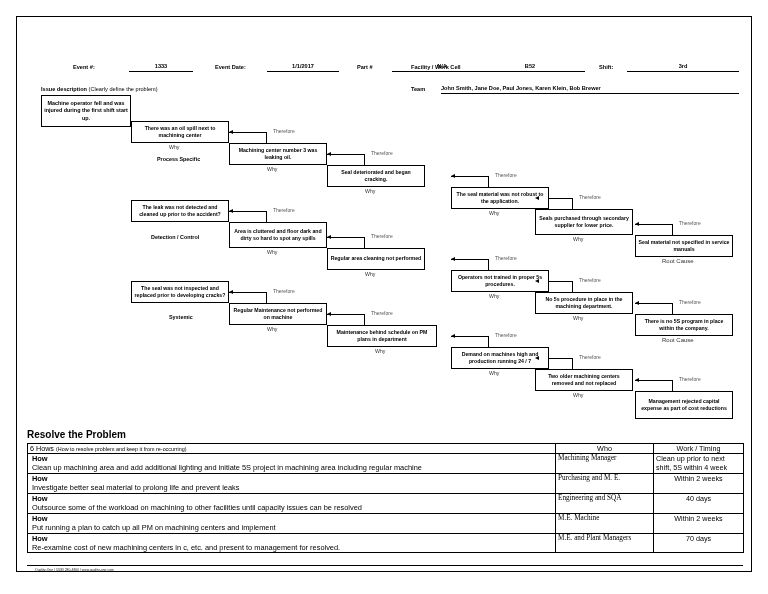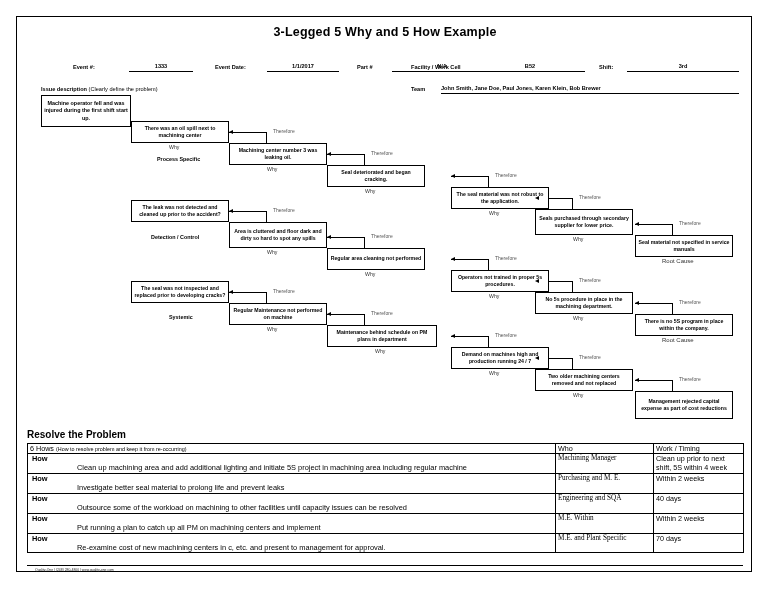--- a/index.html
+++ b/index.html
@@ -50,41 +50,40 @@
   .resolve-title{
     position:absolute;font-size:10px;font-weight:bold;color:#000;
   }
   table.resolve{
     position:absolute;border-collapse:collapse;table-layout:fixed;
   }
   table.resolve td,table.resolve th{
     border:1px solid #000;padding:0 2px;font-size:7.2px;color:#000;
     vertical-align:top;font-weight:normal;
   }
-  th.hd{font-weight:bold;text-align:left;font-size:6.6px;padding:1px 2px;}
+  th.hd{font-weight:bold;text-align:center;font-size:6.6px;padding:1px 2px;}
   td.hdleft{font-weight:bold;font-size:7.6px;}
   td.hdleft .sub{font-weight:normal;font-size:5.4px;}
   td.howcell{padding:0;}
   td.howcell .howlbl{font-weight:bold;font-size:7.4px;line-height:1.25;padding:0 2px;}
-  td.howcell .howtxt{font-size:7.4px;line-height:1.3;padding:0 2px;margin-left:45px;}
+  td.howcell .howtxt{font-size:7.4px;line-height:1.3;padding:0 2px;}
   td.who{font-size:7.4px;vertical-align:bottom;line-height:1.25;font-family:Liberation Serif, serif;}
-  td.when{font-size:7.4px;vertical-align:bottom;line-height:1.25;}
+  td.when{font-size:7.4px;text-align:center;vertical-align:bottom;line-height:1.25;}
   td.when.two{text-align:left;}
   .footer{
     position:absolute;font-size:3.4px;color:#222;white-space:nowrap;
   }
   .footrule{position:absolute;border-top:1px solid #000;height:0;}
 </style>
 </head>
 <body>
 
 <div id="page">
   <div id="sheet">
 
-    <div class="title">3-Legged 5 Why and 5 How Example</div>
 
     <div class="fld" style="left:56px;top:47px;">Event #:</div>
     <div class="fldline" style="left:112px;top:54px;width:64px;"></div>
     <div class="fldval" style="left:112px;top:46px;width:64px;">1333</div>
 
     <div class="fld" style="left:198px;top:47px;">Event Date:</div>
     <div class="fldline" style="left:250px;top:54px;width:72px;"></div>
     <div class="fldval" style="left:250px;top:46px;width:72px;">1/1/2017</div>
 
     <div class="fld" style="left:340px;top:47px;">Part #</div>
@@ -271,30 +270,30 @@
           </td>
           <td class="who">Engineering and SQA</td>
           <td class="when">40 days</td>
         </tr>
 
         <tr>
           <td class="howcell">
             <div class="howlbl">How</div>
             <div class="howtxt">Put running a plan to catch up all PM on machining centers and implement</div>
           </td>
-          <td class="who">M.E. Within</td>
+          <td class="who">M.E. Machine</td>
           <td class="when">Within 2 weeks</td>
         </tr>
 
         <tr>
           <td class="howcell">
             <div class="howlbl">How</div>
-            <div class="howtxt">Re-examine cost of new machining centers in c, etc. and present to management for approval.</div>
-          </td>
-          <td class="who" style="vertical-align:top;">M.E. and Plant Specific</td>
+            <div class="howtxt">Re-examine cost of new machining centers in c, etc. and present to management for resolved.</div>
+          </td>
+          <td class="who" style="vertical-align:top;">M.E. and Plant Managers</td>
           <td class="when">70 days</td>
         </tr>
       </tbody>
     </table>
 
     <div class="footrule" style="left:10px;top:548px;width:716px;"></div>
     <div class="footer" style="left:18px;top:551px;">Quality-One | (248) 280-4800 | www.quality-one.com</div>
 
   </div>
 </div>

